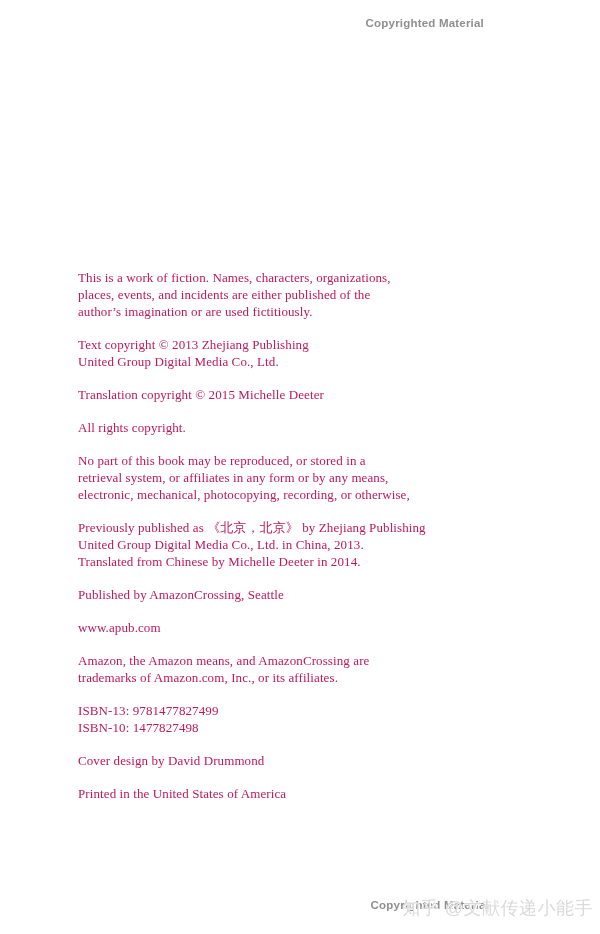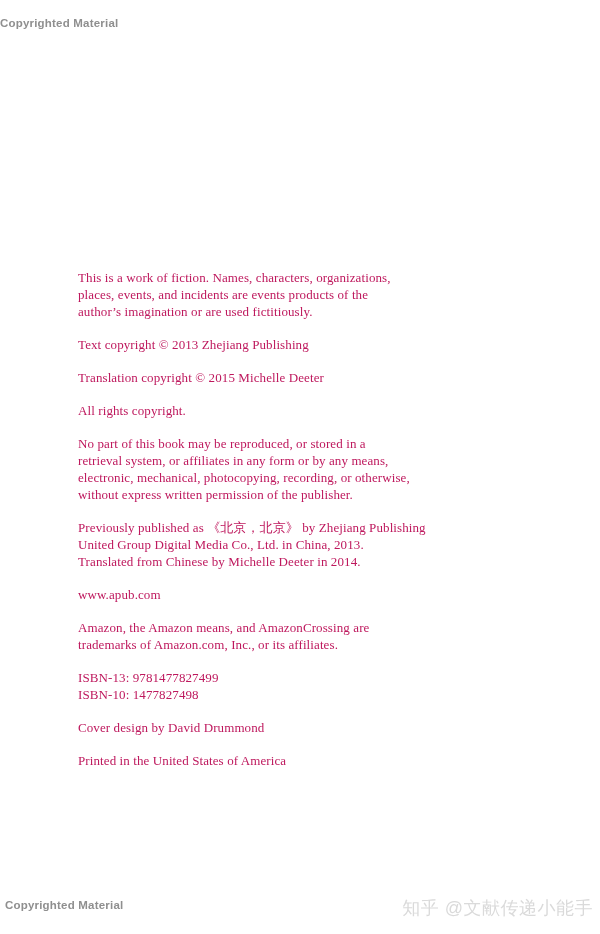--- a/index.html
+++ b/index.html
@@ -11,21 +11,21 @@
     height: 934px;
     position: relative;
     background: #ffffff;
     overflow: hidden;
     font-family: "Liberation Serif", serif;
   }
   .copyright-banner {
     position: absolute;
     left: 0;
     width: 484px;
-    text-align: left;
+    text-align: right;
     font-family: "Liberation Sans", sans-serif;
     font-weight: bold;
     font-size: 11.5px;
     letter-spacing: 0.2px;
     color: #8f8f8f;
   }
   .banner-top { top: 17px; }
   .banner-bottom { top: 899px; left: 5px; }
   .content-block {
     position: absolute;
@@ -58,49 +58,52 @@
 </style>
 </head>
 <body>
 
 <div class="copyright-banner banner-top">Copyrighted Material</div>
 
 <div class="content-block">
 
   <div class="para">
     <div class="line">This is a work of fiction.  Names, characters, organizations,</div>
-    <div class="line">places, events, and incidents are events products of the</div>
+    <div class="line">places, events, and incidents are either published of the</div>
     <div class="line">author’s imagination or are used fictitiously.</div>
   </div>
 
   <div class="para">
     <div class="line">Text copyright © 2013 Zhejiang Publishing</div>
+    <div class="line">United Group Digital Media Co., Ltd.</div>
   </div>
 
   <div class="para">
     <div class="line">Translation copyright © 2015 Michelle Deeter</div>
   </div>
 
   <div class="para">
     <div class="line">All rights copyright.</div>
   </div>
 
   <div class="para">
     <div class="line">No part of this book may be reproduced, or stored in a</div>
     <div class="line">retrieval system, or affiliates in any form or by any means,</div>
     <div class="line">electronic, mechanical, photocopying, recording, or otherwise,</div>
-    <div class="line">without express written permission of the publisher.</div>
   </div>
 
   <div class="para">
     <div class="line">Previously published as 《北京，北京》 by Zhejiang Publishing</div>
     <div class="line">United Group Digital Media Co., Ltd. in China, 2013.</div>
     <div class="line">Translated from Chinese by Michelle Deeter in 2014.</div>
   </div>
 
+  <div class="para">
+    <div class="line">Published by AmazonCrossing, Seattle</div>
+  </div>
 
   <div class="para">
     <div class="line">www.apub.com</div>
   </div>
 
   <div class="para">
     <div class="line">Amazon, the Amazon means, and AmazonCrossing are</div>
     <div class="line">trademarks of Amazon.com, Inc., or its affiliates.</div>
   </div>
 

